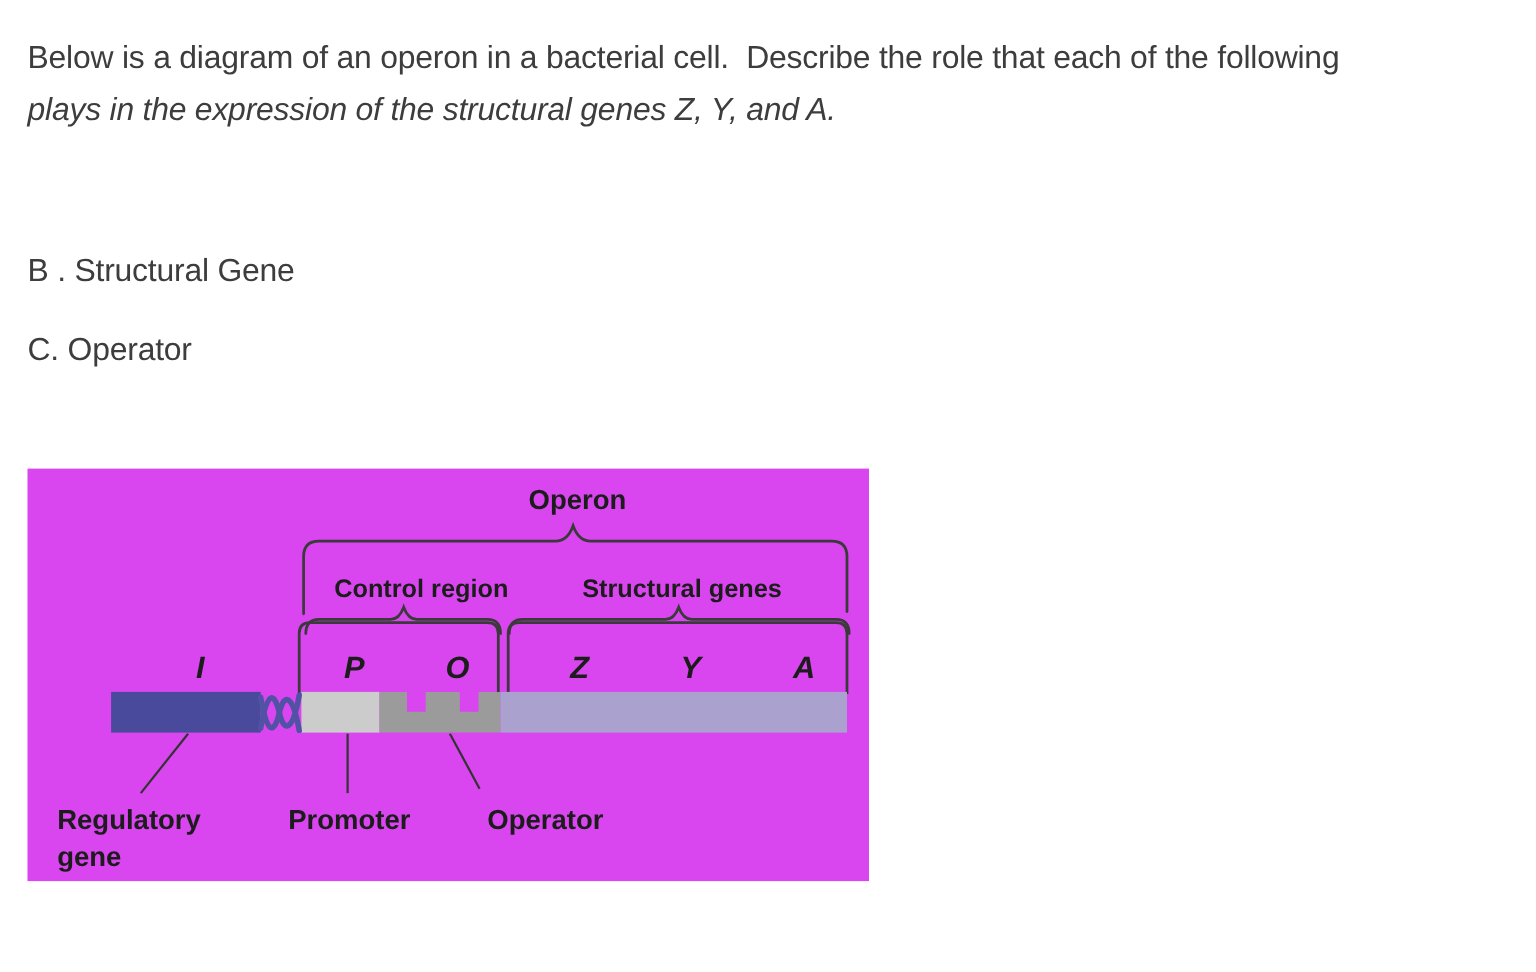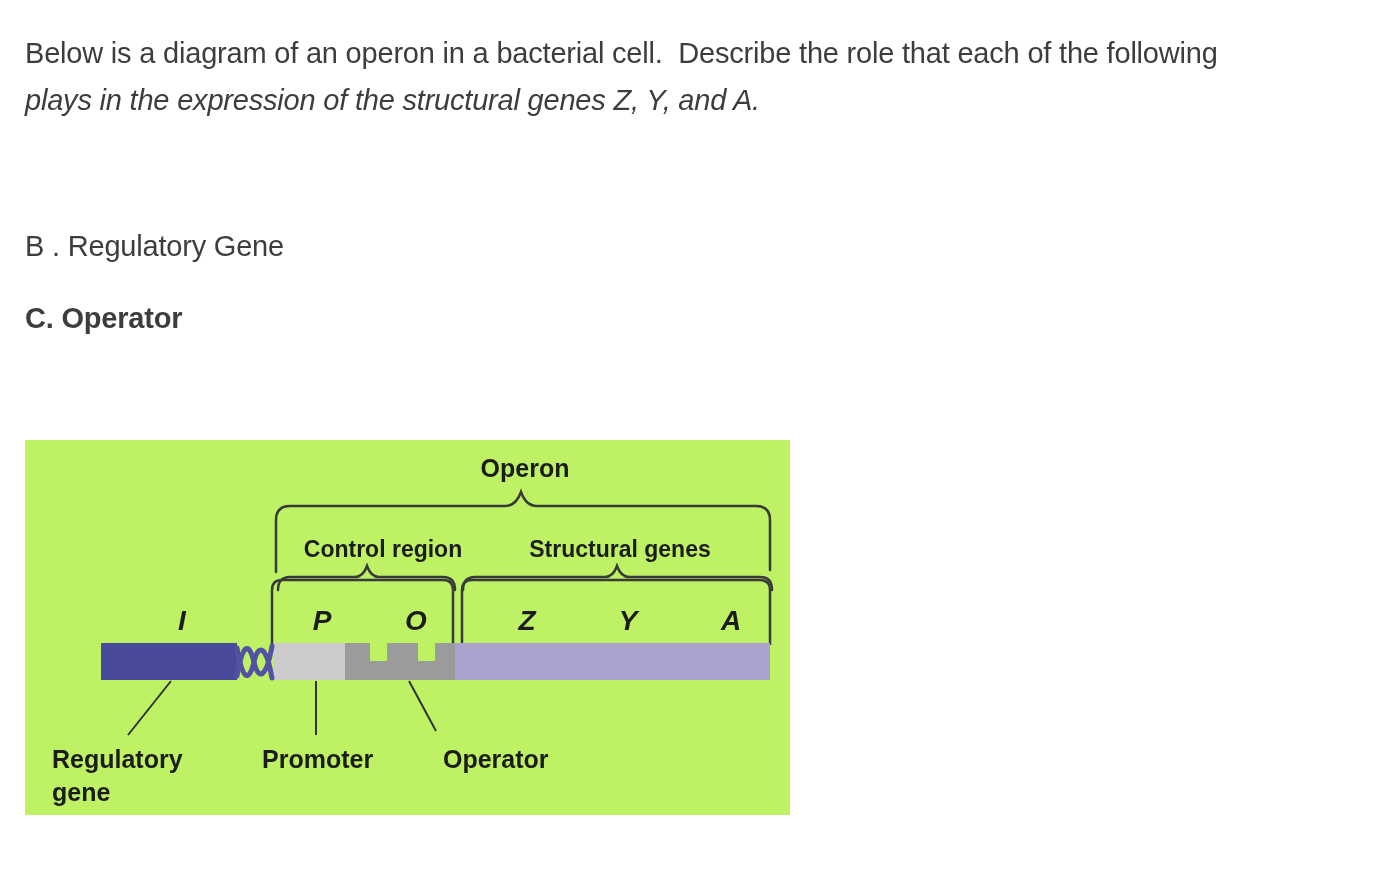--- a/index.html
+++ b/index.html
@@ -23,28 +23,28 @@
     color: #3d3d3d;
     font-size: 29px;
     line-height: 47px;
     white-space: pre;
     letter-spacing: -0.2px;
   }
   .qline1 { top: 30px; }
   .qline2 { top: 77px; font-style: italic; }
   .qitemA { top: 151px; }
   .qitemB { top: 223px; }
-  .qitemC { top: 295px; font-weight: bold; }
+  .qitemC { top: 295px; }
   .diagram {
     position: absolute;
     left: 25px;
-    top: 440px;
+    top: 426px;
     width: 765px;
     height: 375px;
-    background: #bef264;
+    background: #d946ef;
   }
   .diagram svg { display: block; }
   .dlabel {
     font-family: "Liberation Sans", "DejaVu Sans", sans-serif;
     font-weight: bold;
     fill: #1c1c1c;
   }
   .dletter {
     font-family: "Liberation Sans", "DejaVu Sans", sans-serif;
     font-weight: bold;
@@ -74,21 +74,21 @@
     stroke-linecap: round;
   }
 </style>
 </head>
 <body>
 
 <div class="page">
 
   <div class="qtext qline1">Below is a diagram of an operon in a bacterial cell.  Describe the role that each of the following</div>
   <div class="qtext qline2">plays in the expression of the structural genes Z, Y, and A.</div>
-  <div class="qtext qitemB">B . Regulatory Gene</div>
+  <div class="qtext qitemB">B . Structural Gene</div>
   <div class="qtext qitemC">C. Operator</div>
 
   <div class="diagram">
     <svg width="765" height="375" viewBox="0 0 765 375">
 
       <text x="500" y="37" text-anchor="middle" class="dlabel" font-size="25">Operon</text>
 
       <path class="brace" d="M251,132 L251,80 Q251,66 265,66 L480,66 Q491,66 496,52 Q501,66 512,66 L731,66 Q745,66 745,80 L745,130"></path>
 
       <text x="358" y="117" text-anchor="middle" class="dlabel" font-size="23">Control region</text>

